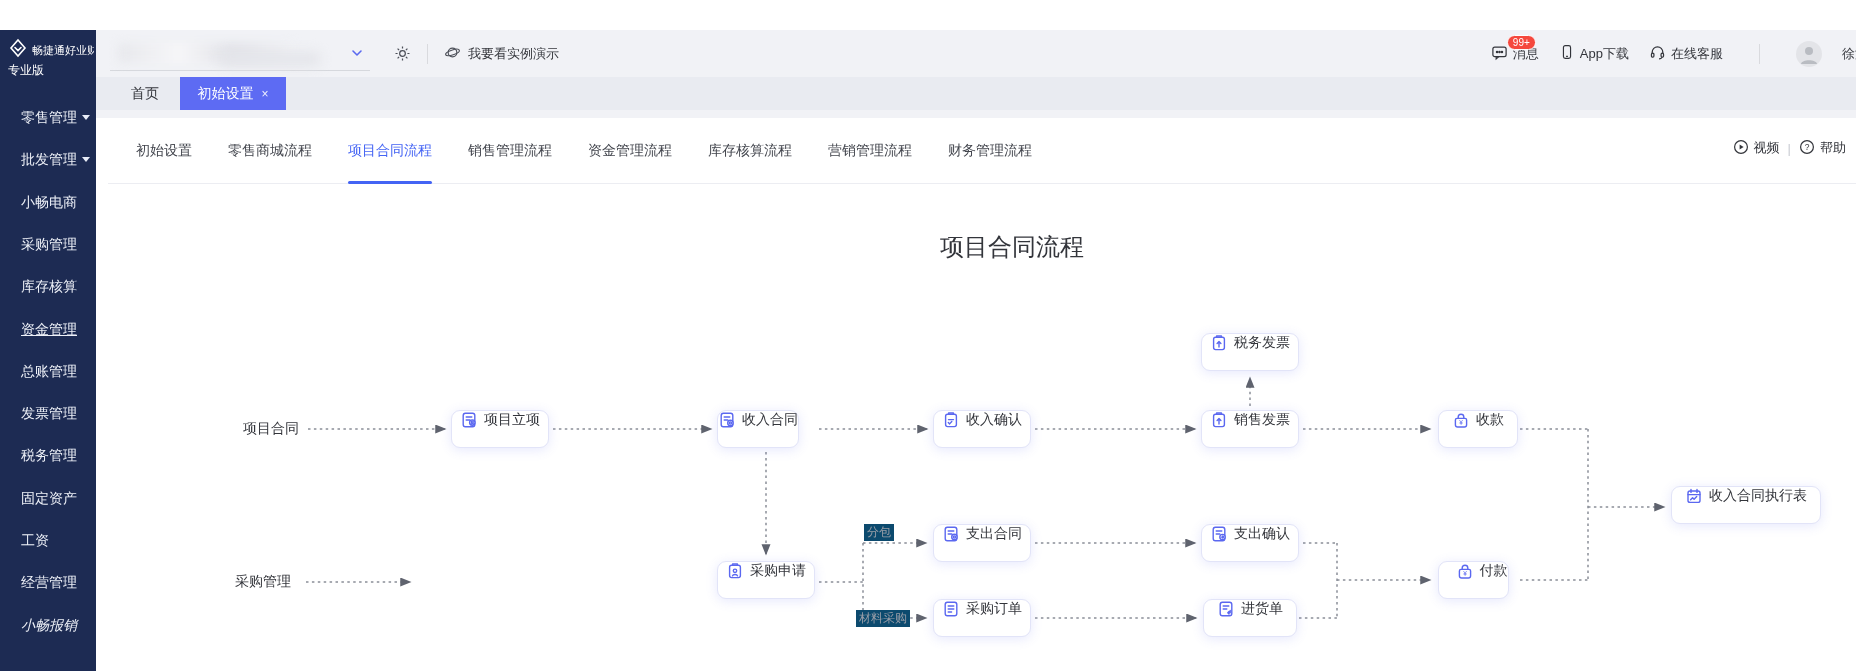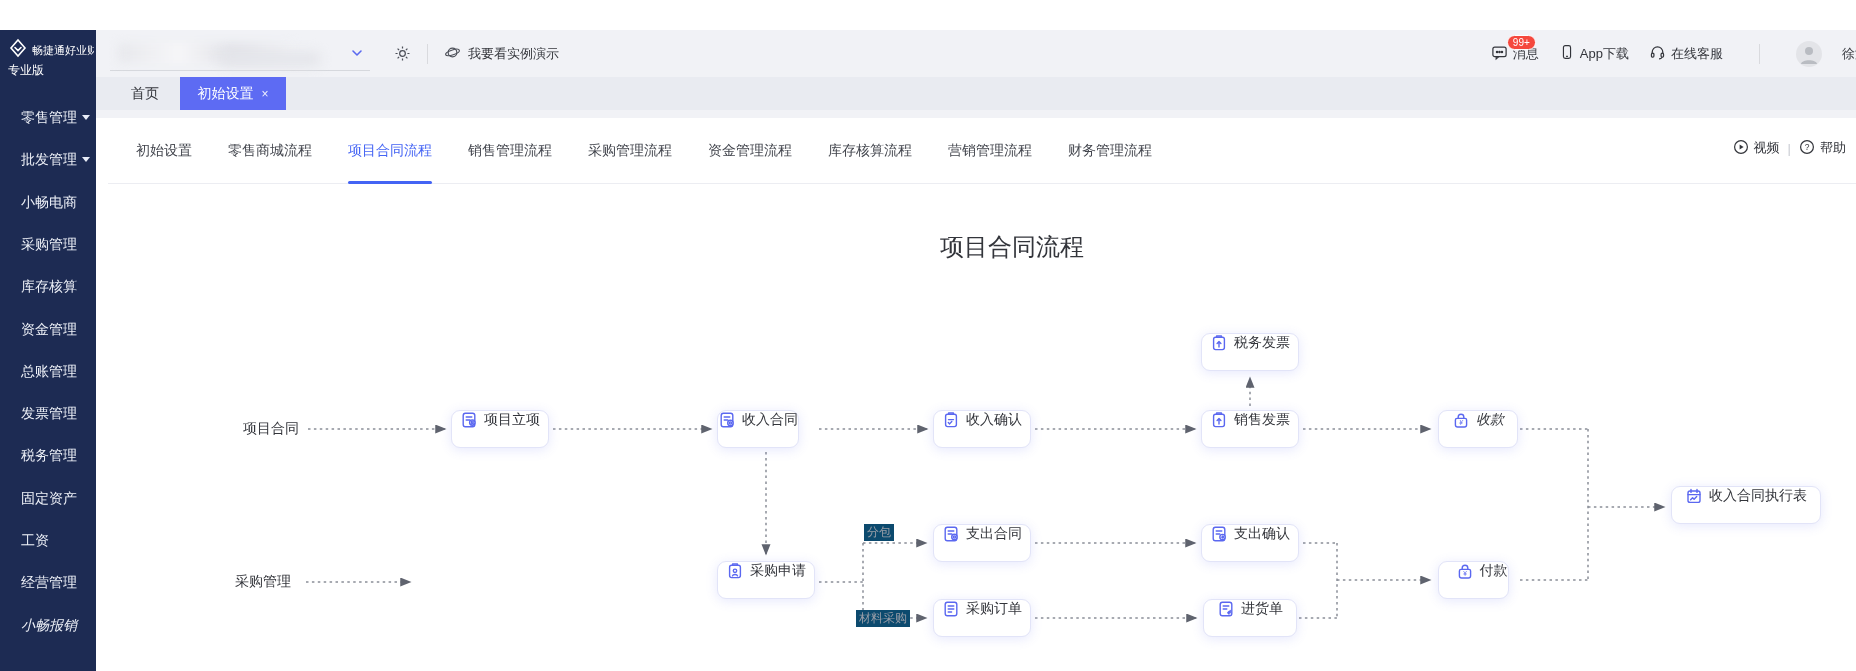--- a/index.html
+++ b/index.html
@@ -90,21 +90,21 @@
         </div>
         <div class="side-item" style="top: 161.6px;">
           <span>小畅电商</span>
         </div>
         <div class="side-item" style="top: 203.9px;">
           <span>采购管理</span>
         </div>
         <div class="side-item" style="top: 246.2px;">
           <span>库存核算</span>
         </div>
-        <div class="side-item" style="top: 288.5px;">
+        <div class="side-item" style="top: 288.5px; text-decoration: underline;">
           <span>资金管理</span>
         </div>
         <div class="side-item" style="top: 330.8px;">
           <span>总账管理</span>
         </div>
         <div class="side-item" style="top: 373.1px;">
           <span>发票管理</span>
         </div>
         <div class="side-item" style="top: 415.4px;">
           <span>税务管理</span>
@@ -207,21 +207,20 @@
       </div>
     </div>
   <div class="gapbar"></div>
 
   <div class="card">
     <div class="subnav" id="subnav">
         <div class="sub-tab">初始设置</div>
         <div class="sub-tab">零售商城流程</div>
         <div class="sub-tab active">项目合同流程</div>
         <div class="sub-tab">销售管理流程</div>
-        <div class="sub-tab">采购管理流程</div>
         <div class="sub-tab">资金管理流程</div>
         <div class="sub-tab">库存核算流程</div>
         <div class="sub-tab">营销管理流程</div>
         <div class="sub-tab">财务管理流程</div>
       </div>
     <div class="subnav-right">
       <span class="item">
         <span>
           <svg width="16" height="16" viewBox="0 0 16 16" fill="none" stroke="#33353b" stroke-width="1.2">
               <circle cx="8" cy="8" r="6.4"></circle>
@@ -326,21 +325,21 @@
       <div class="flow-node" style="left: 1201px; top: 333px; width: 98px;">
         <span class="node-icon">
           <svg width="18" height="18" viewBox="0 0 18 18" fill="none" stroke="#5b68f0" stroke-width="1.4" stroke-linecap="round" stroke-linejoin="round">
             <rect x="3.6" y="3.2" width="10.8" height="12.4" rx="2"></rect>
             <path d="M6.6 3.2V2h4.8v1.2"></path>
             <path d="M9 13V7.6M7.1 9.5L9 7.6l1.9 1.9"></path>
           </svg>
         </span>
         <span>税务发票</span>
       </div>
-      <div class="flow-node" style="left: 1438px; top: 410px; width: 80px; font-style: italic;">
+      <div class="flow-node" style="left: 1438px; top: 410px; width: 80px;">
         <span class="node-icon">
           <svg width="18" height="18" viewBox="0 0 18 18" fill="none" stroke="#5b68f0" stroke-width="1.4" stroke-linecap="round" stroke-linejoin="round">
             <path d="M5 7.4h8a1.6 1.6 0 0 1 1.6 1.6v4.8a2.2 2.2 0 0 1-2.2 2.2H5.6a2.2 2.2 0 0 1-2.2-2.2V9A1.6 1.6 0 0 1 5 7.4z"></path>
             <path d="M6.2 7.4V6a2.8 2.8 0 0 1 5.6 0v1.4"></path>
             <text x="9" y="13.8" font-size="6.5" text-anchor="middle" fill="#5b68f0" stroke="none">¥</text>
           </svg>
         </span>
         <span>收款</span>
       </div>
       <div class="flow-node" style="left: 1671px; top: 486px; width: 150px;">

